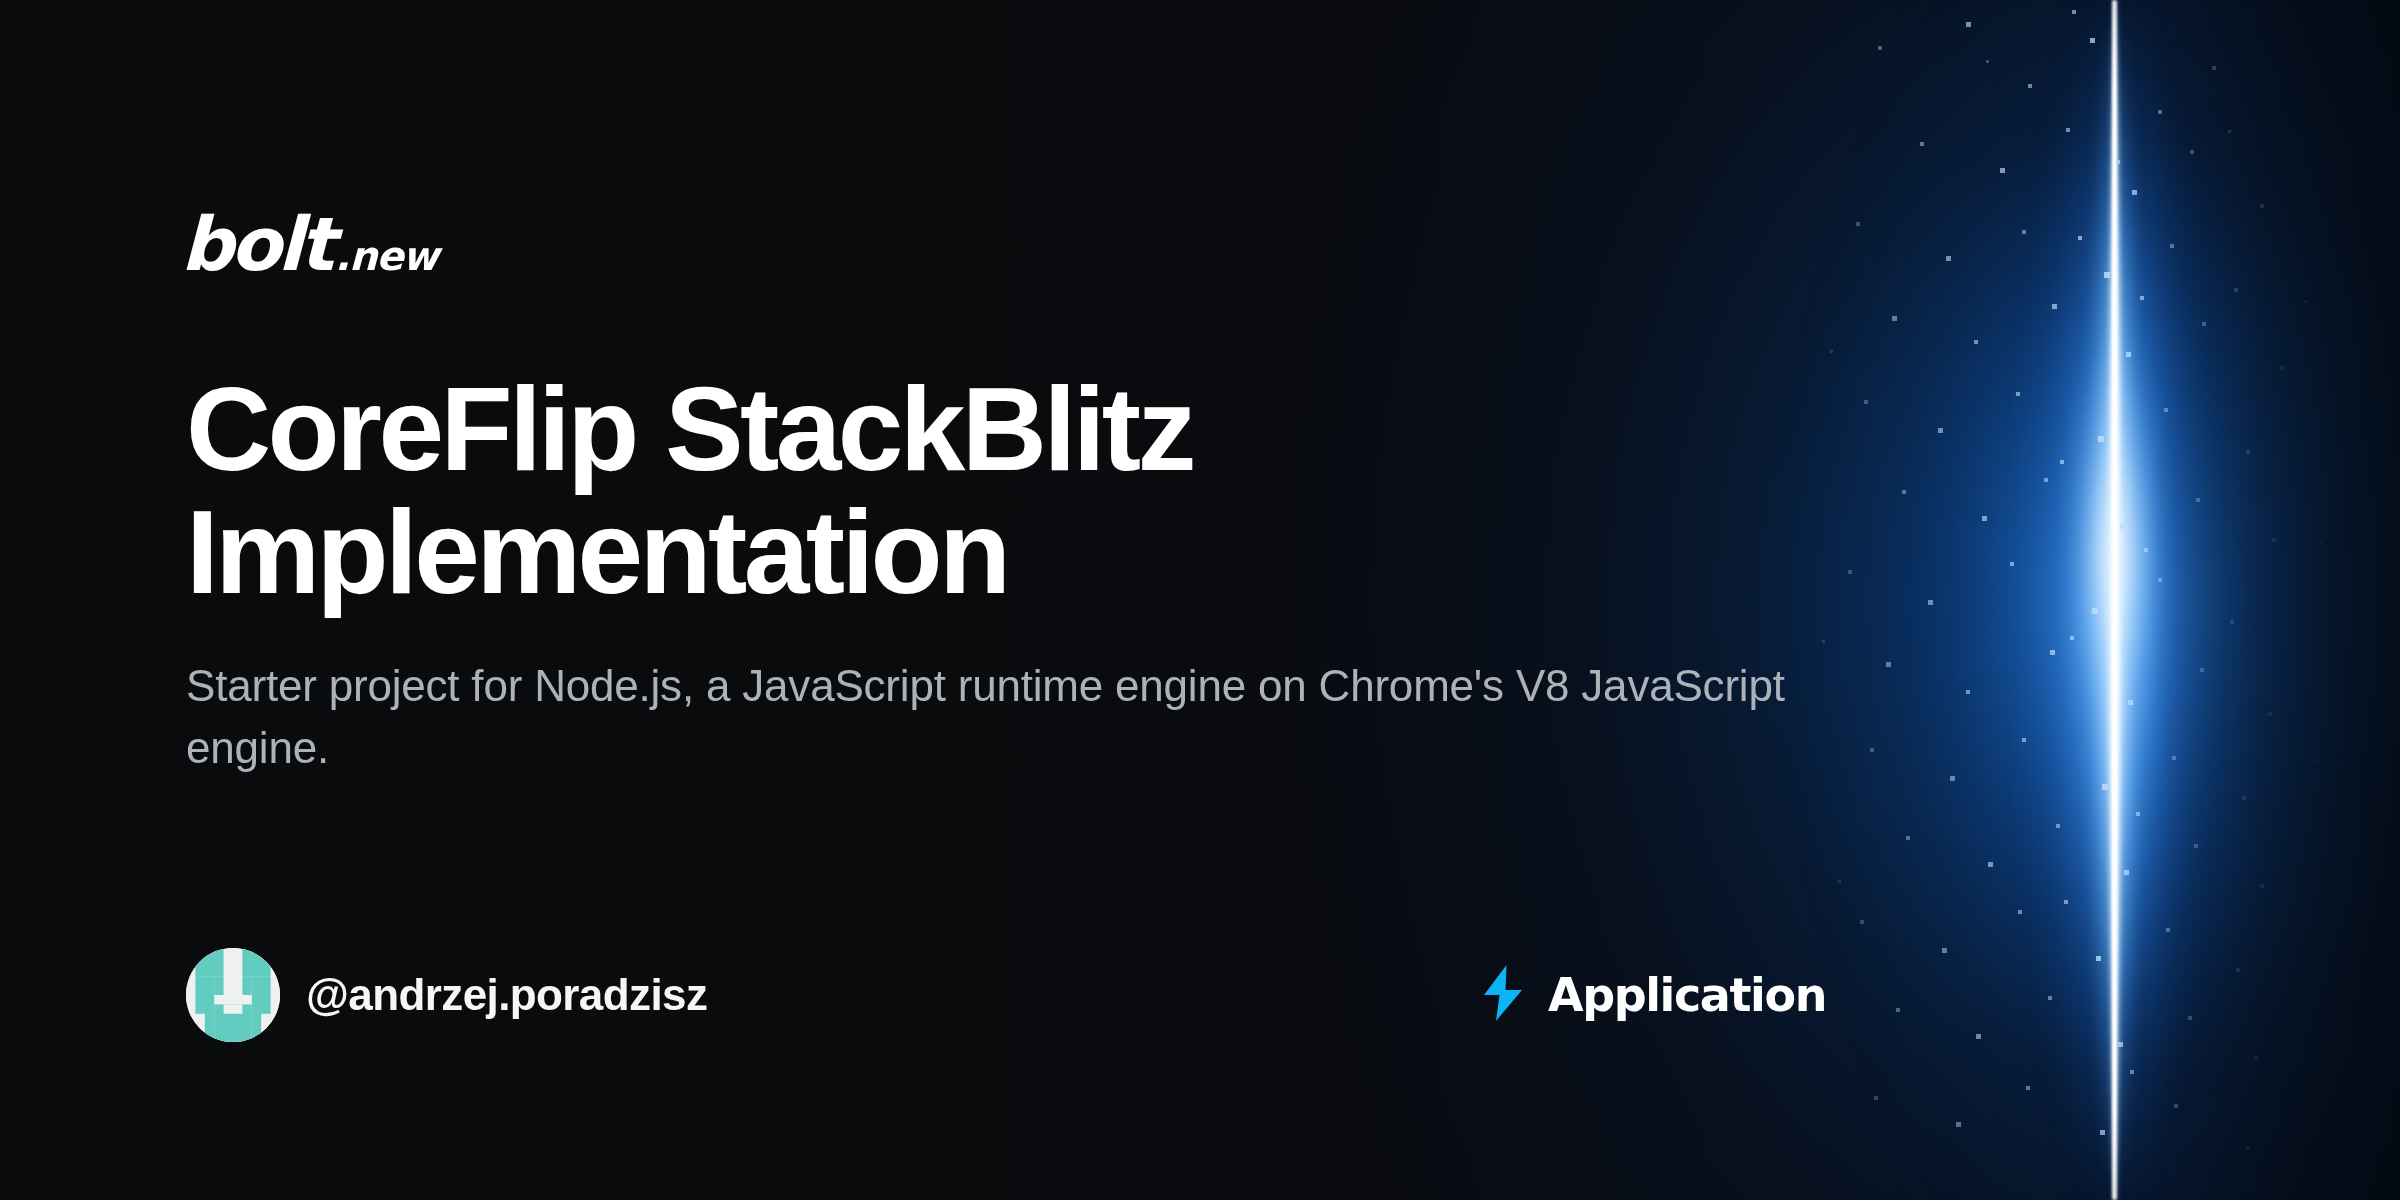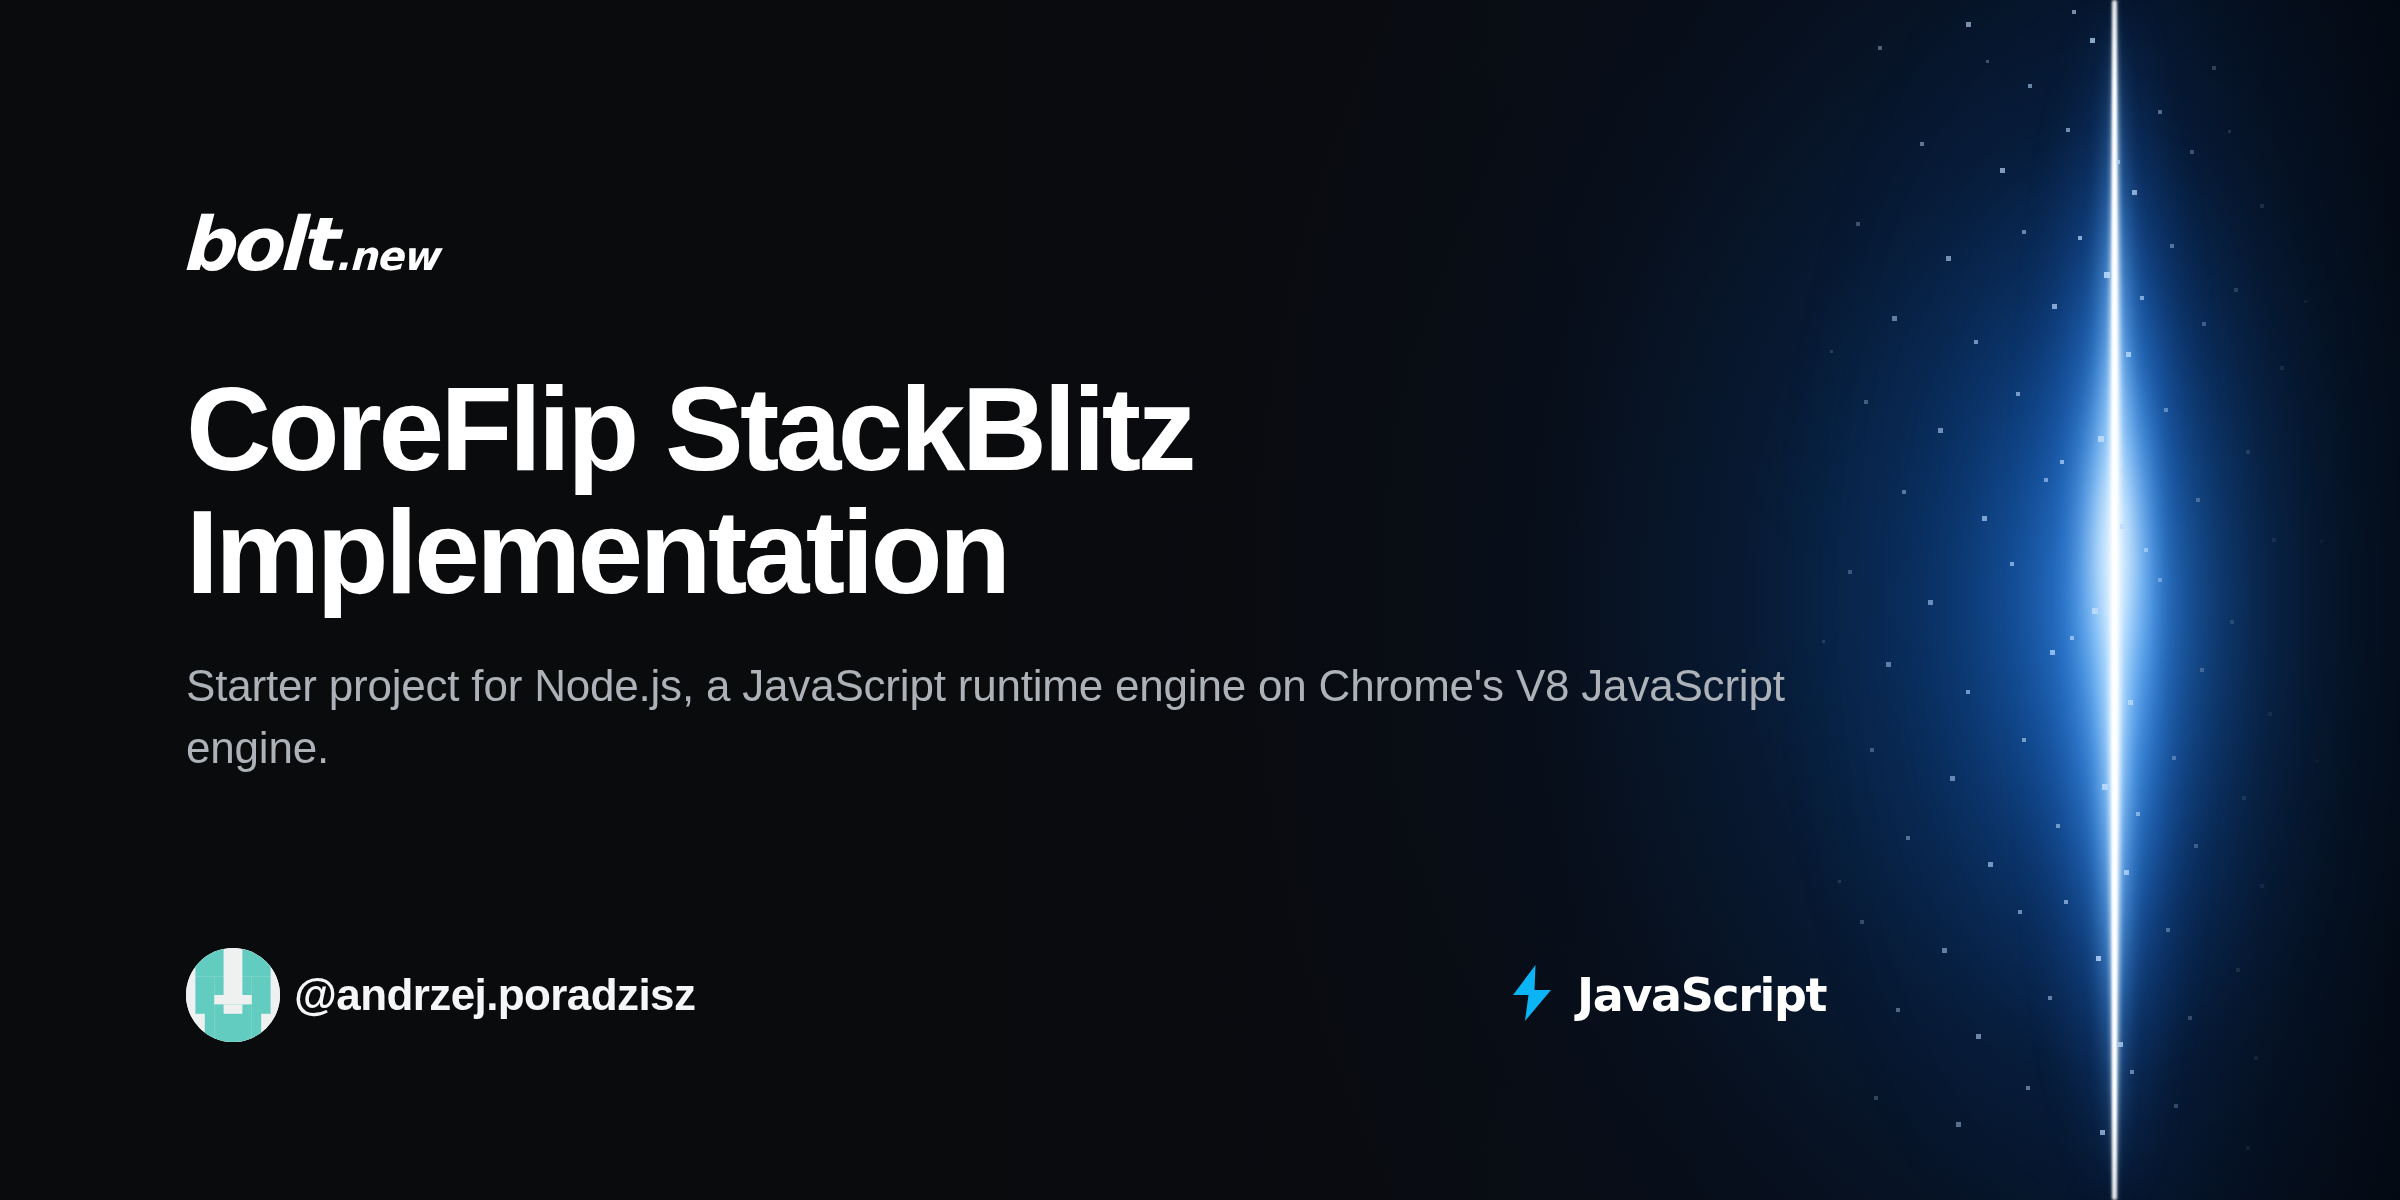--- a/index.html
+++ b/index.html
@@ -250,21 +250,21 @@
     width: 1640px;
     height: 110px;
     display: flex;
     align-items: center;
     justify-content: space-between;
   }
 
   .author {
     display: flex;
     align-items: center;
-    gap: 14px;
+    gap: 26px;
   }
 
   .avatar {
     width: 94px;
     height: 94px;
     border-radius: 50%;
     overflow: hidden;
     flex: none;
     background: #eef1ef;
     display: block;
@@ -453,18 +453,18 @@
         </span>
         <span class="author-handle">@andrzej.poradzisz</span>
       </div>
 
       <div class="powered-by">
         <span class="bolt-icon">
           <svg width="46" height="56" viewBox="0 0 46 56" xmlns="http://www.w3.org/2000/svg" aria-hidden="true">
             <path d="M26.5 0 L4 30 L19.5 30 L16 56 L42 25 L25.5 25 Z" fill="#0bb4f5"></path>
           </svg>
         </span>
-        <span class="sb-wordmark">JavaScript</span>
+        <span class="sb-wordmark">Application</span>
       </div>
 
     </div>
   </div>
 </div>
 
 </body></html>

